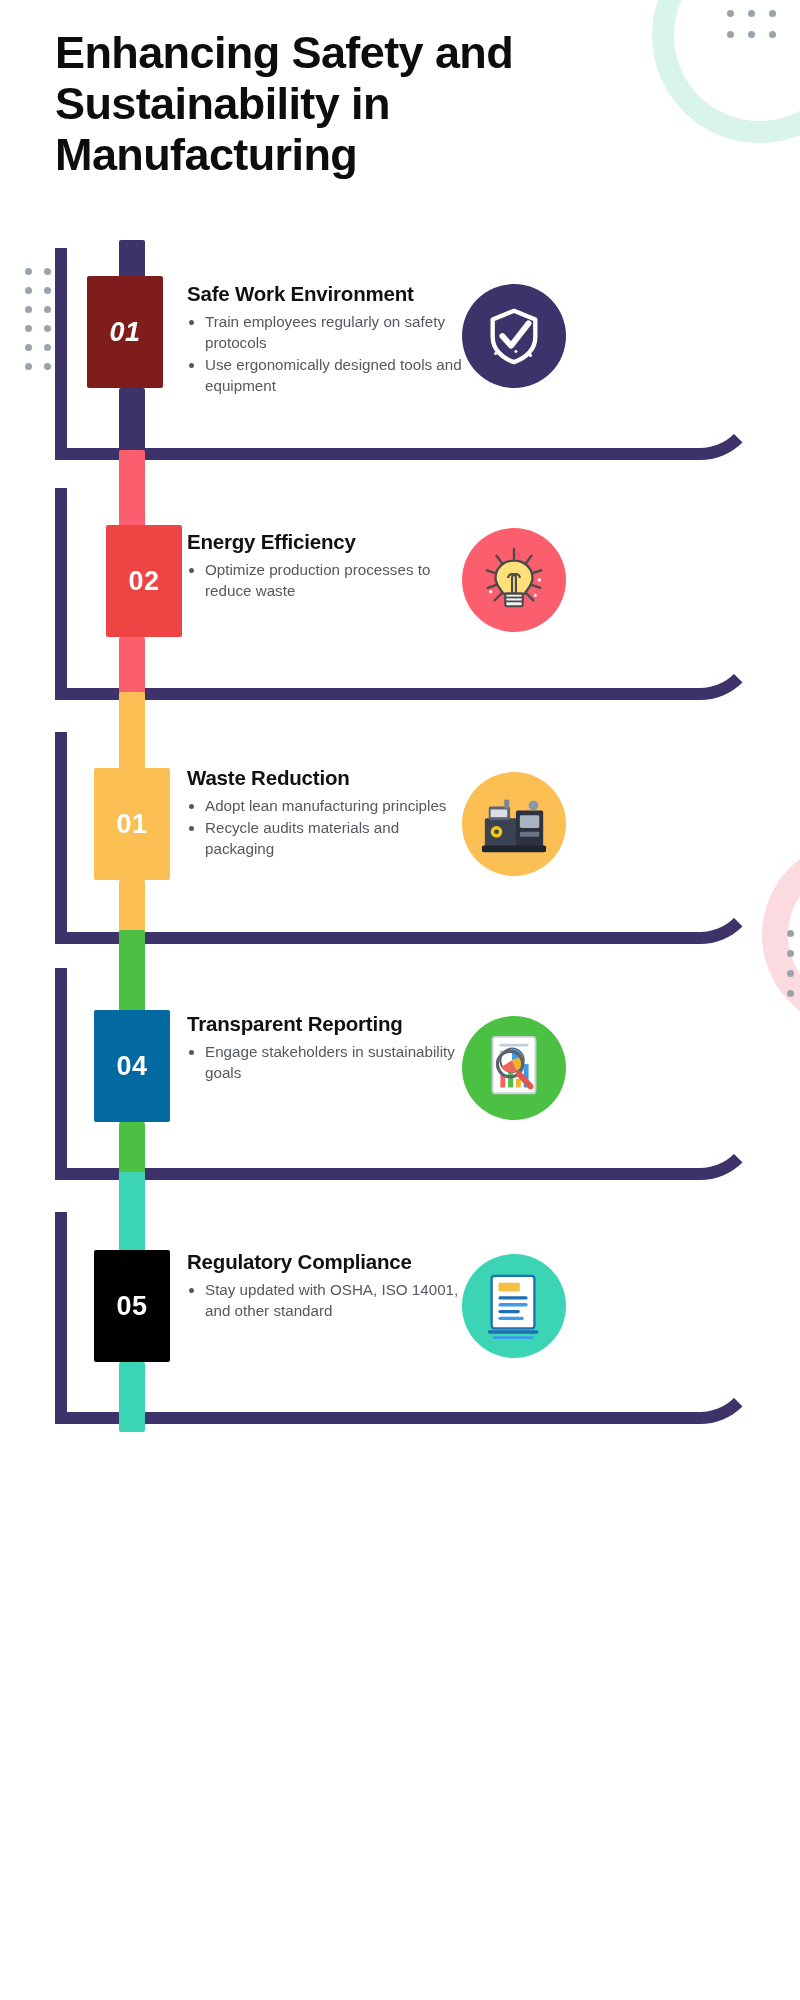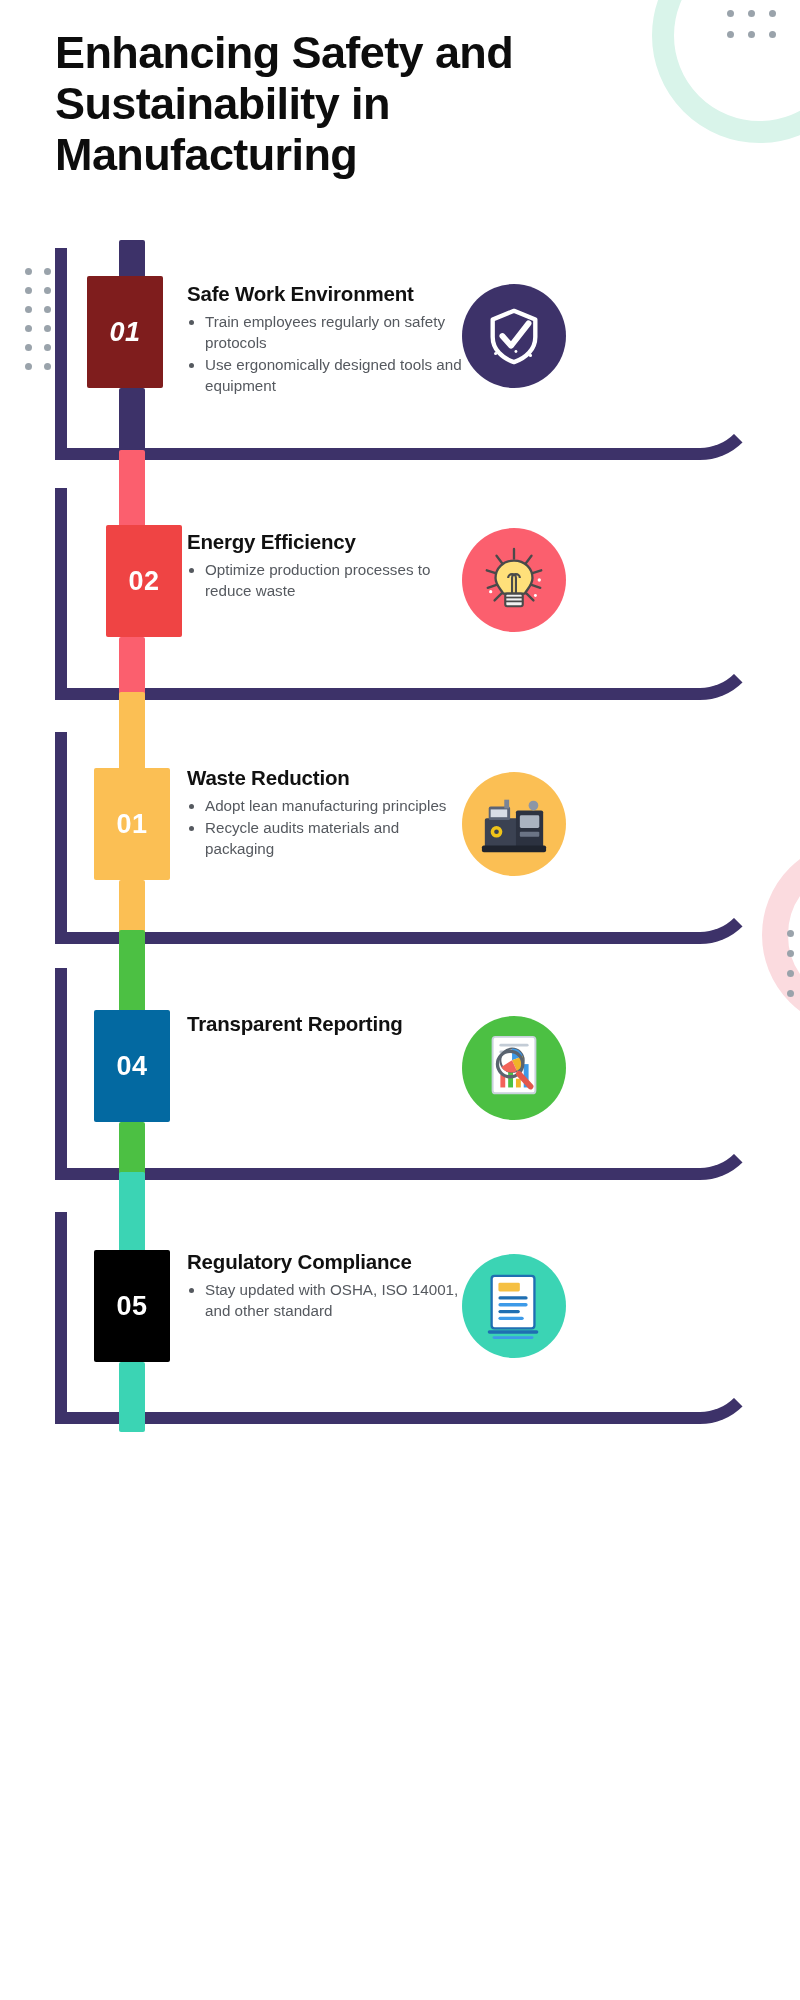--- a/index.html
+++ b/index.html
@@ -324,20 +324,21 @@
       <div class="step">
         <div class="frame" style="top: 728px; height: 212px;"></div>
         <div class="frame-top-left" style="top: 728px; height: 40px;"></div>
         <div class="numtab numtab-stem" style="top: 690px; height: 100px; left: 97px; background: rgb(76, 192, 67);"></div>
         <div class="numtab numtab-stem" style="top: 882px; height: 70px; left: 97px; background: rgb(76, 192, 67);"></div>
         <div class="numtab numtab-box" style="top: 770px; height: 112px; left: 72px; background: #0369a1;">
           <span>04</span>
         </div>
         <div class="card-head" style="top: 772px; left: 165px;">Transparent Reporting</div>
         <ul class="card-list" style="top: 802px; left: 165px; width: 275px;">
+          <li>Engage stakeholders in sustainability goals</li>
         </ul>
         <div class="badge" style="top: 776px; left: 440px; background: rgb(76, 192, 67);">
     <svg width="70" height="72" viewBox="0 0 70 74">
       <rect x="13" y="5" width="44" height="58" rx="3" fill="#ffffff" stroke="#c9d2dc" stroke-width="2"></rect>
       <rect x="20" y="12" width="30" height="3" rx="1.5" fill="#c3ccd6"></rect>
       <rect x="20" y="19" width="22" height="3" rx="1.5" fill="#c3ccd6"></rect>
       <rect x="21" y="44" width="5" height="13" fill="#f2645a"></rect>
       <rect x="29" y="38" width="5" height="19" fill="#4cc043"></rect>
       <rect x="37" y="48" width="5" height="9" fill="#f0b429"></rect>
       <rect x="45" y="33" width="5" height="24" fill="#3d9ae8"></rect>

